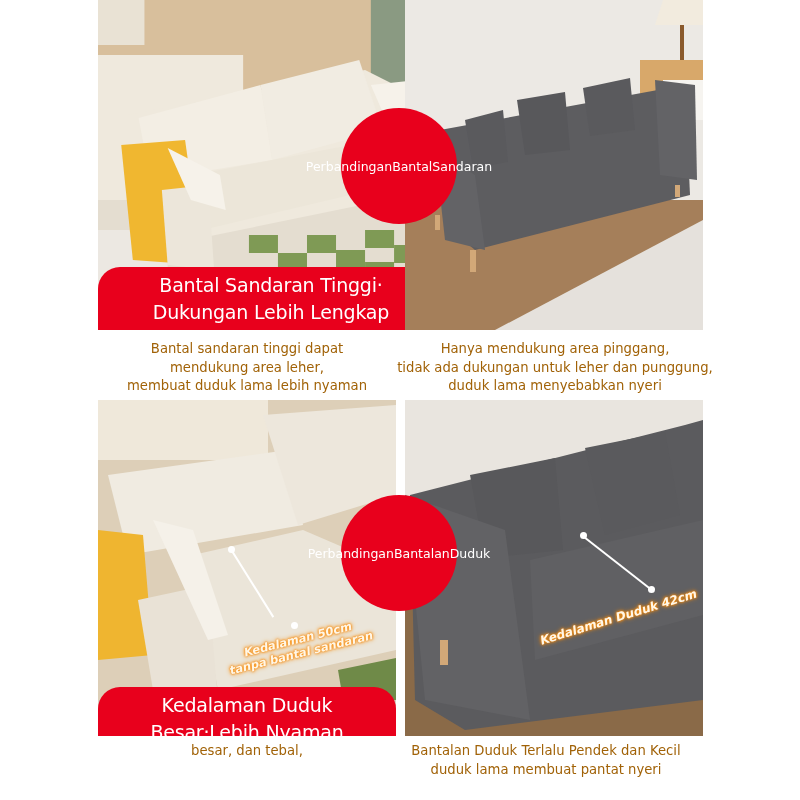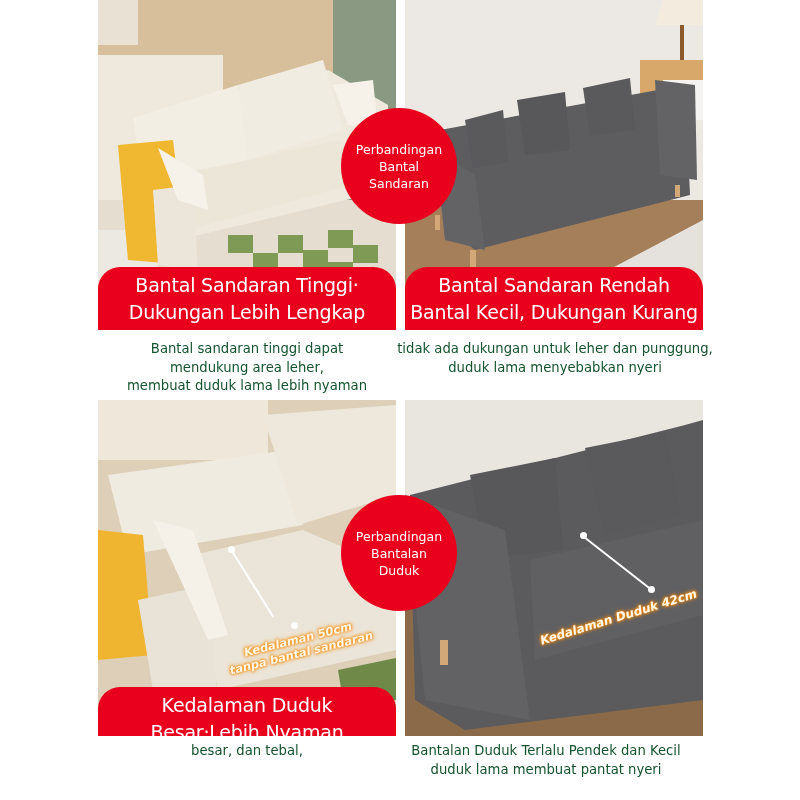--- a/index.html
+++ b/index.html
@@ -4,35 +4,35 @@
 <style>
   html, body { margin:0; padding:0; }
   body { width:800px; height:800px; background:#ffffff; position:relative; overflow:hidden;
          font-family:"DejaVu Sans","Liberation Sans",sans-serif; }
   .panel { position:absolute; overflow:hidden; }
   .photo { position:absolute; left:0; top:0; width:100%; height:100%; }
   .banner { position:absolute; left:0; right:0; height:63px; background:#e8001c;
             border-radius:22px 22px 0 0; color:#fff; text-align:center;
             display:flex; flex-direction:column; justify-content:center; align-items:center; }
   .banner span { display:block; font-size:19px; line-height:27px; font-weight:500; white-space:nowrap; letter-spacing:-0.2px; }
-  .desc { position:absolute; text-align:center; color:#14532d; font-size:13.2px; line-height:18.5px; white-space:nowrap; }
+  .desc { position:absolute; text-align:center; color:#a16207; font-size:13.2px; line-height:18.5px; white-space:nowrap; }
   .desc span { display:block; }
   .badge { position:absolute; width:116px; height:116px; border-radius:50%; background:#e8001c;
-           color:#fff; display:flex; flex-direction:column; justify-content:center; align-items:center;
+           color:#fff; display:flex; justify-content:center; align-items:center;
            font-size:12.5px; line-height:17px; z-index:5; }
   .badge span { display:block; white-space:nowrap; }
   .measure-label { position:absolute; color:#fff7e8; font-weight:bold; font-style:italic; font-size:11px;
           line-height:14px; text-shadow:0 0 3px #ff9a1a, 0 0 5px #ff8a00, 0 0 2px #e07000; white-space:nowrap; z-index:3; }
   .measure-line { position:absolute; height:2px; background:#fff; transform-origin:0 50%; z-index:3; }
   .dot { position:absolute; width:7px; height:7px; border-radius:50%; background:#fff; z-index:3; }
 </style>
 </head>
 <body>
 
-<div class="panel" style="left:98px; top:0; width:298px; height:330px;">
+<div class="panel" style="left:98px; top:0; width:298px; height:330px;padding-left:48px;">
   <svg class="photo" viewBox="0 0 298 330" preserveAspectRatio="none">
     <rect width="298" height="330" fill="#d9c4a6"></rect>
     <rect x="0" y="0" width="298" height="120" fill="#d8bf9c"></rect>
     <rect x="235" y="0" width="63" height="200" fill="#8a9a82"></rect>
     <rect x="0" y="0" width="40" height="45" fill="#e9e2d4"></rect>
     <rect x="0" y="55" width="125" height="160" fill="#efe9dd"></rect>
     <rect x="0" y="200" width="298" height="130" fill="#e4ddd0"></rect>
     <g fill="#7f9a55">
       <rect x="130" y="235" width="25" height="18"></rect>
         <rect x="180" y="235" width="25" height="18"></rect>
@@ -77,26 +77,23 @@
     <path d="M35 130 L280 85 L285 195 L70 250 L40 225 Z" fill="#5d5d60"></path>
     <path d="M60 120 L98 110 L103 162 L68 168 Z" fill="#5a5a5d"></path>
     <path d="M112 100 L160 92 L165 150 L120 155 Z" fill="#58585b"></path>
     <path d="M178 88 L225 78 L230 130 L185 136 Z" fill="#5a5a5d"></path>
     <path d="M30 150 L70 175 L80 250 L40 240 Z" fill="#636366"></path>
     <path d="M250 80 L290 85 L292 180 L255 175 Z" fill="#636366"></path>
     <rect x="65" y="250" width="6" height="22" fill="#d2a878"></rect>
     <rect x="30" y="215" width="5" height="15" fill="#d2a878"></rect>
     <rect x="270" y="185" width="5" height="12" fill="#d2a878"></rect>
   </svg>
-  <div class="banner" style="top:267px;">
-    <span>Bantal Sandaran Rendah</span>
-    <span>Bantal Kecil, Dukungan Kurang</span>
-  </div>
 </div>
 <div class="desc" style="left:355px; width:400px; top:340px;">
+  <span>Hanya mendukung area pinggang,</span>
   <span>tidak ada dukungan untuk leher dan punggung,</span>
   <span>duduk lama menyebabkan nyeri</span>
 </div>
 
 <div class="badge" style="left:341px; top:108px;">
   <span>Perbandingan</span>
   <span>Bantal</span>
   <span>Sandaran</span>
 </div>
 

